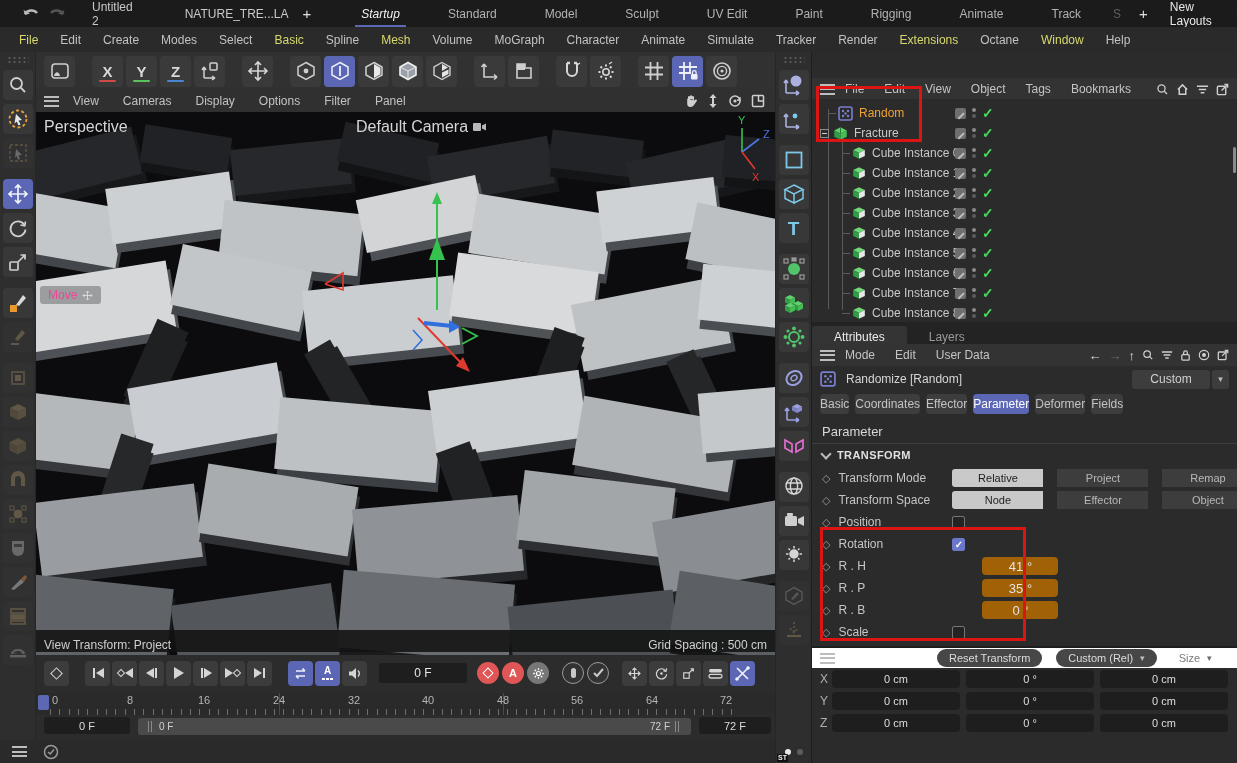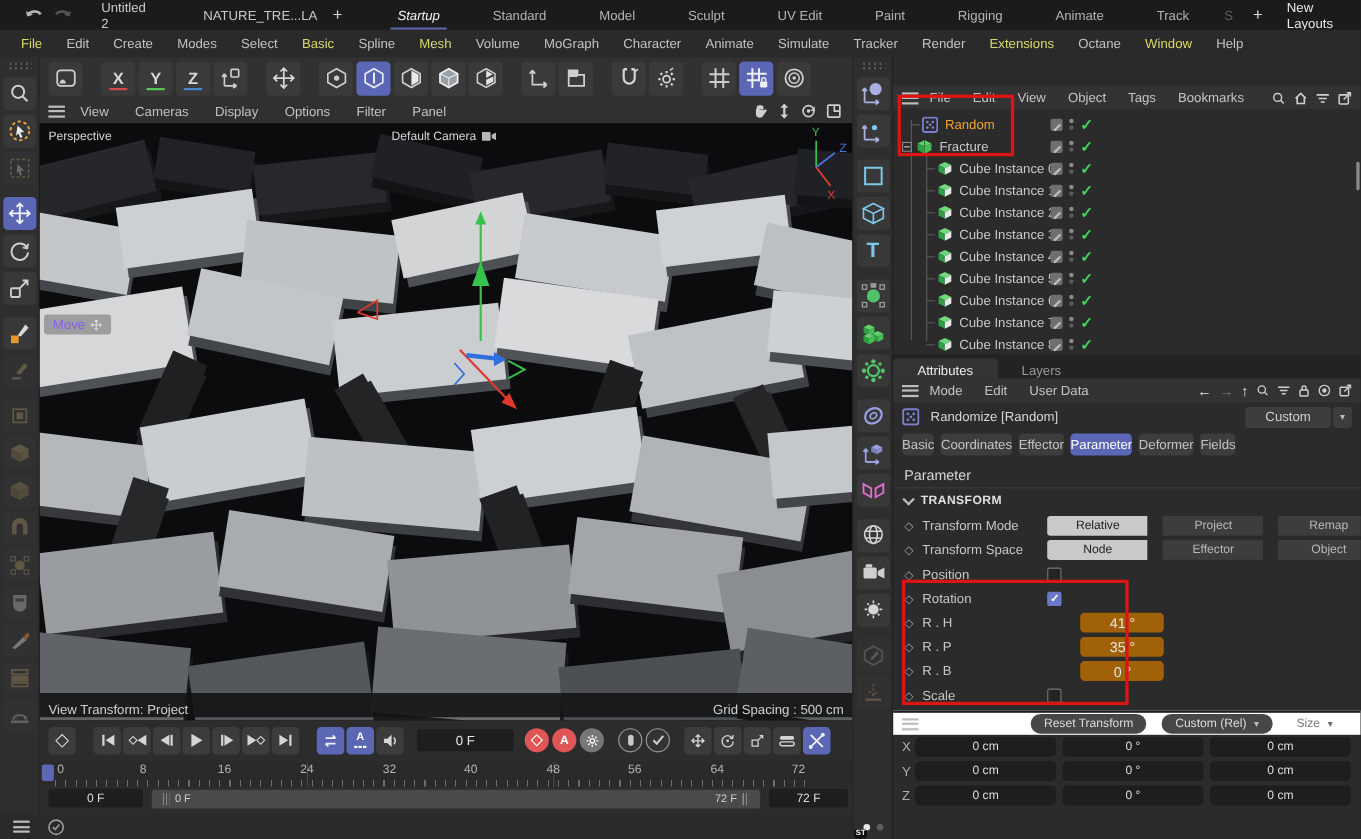--- a/index.html
+++ b/index.html
@@ -40,22 +40,22 @@
 
 #rightstrip{left:775px;top:52px;width:37px;height:711px;background:#2e2e2e;display:flex;flex-direction:column;align-items:center;border-left:1px solid #262626;border-right:1px solid #1e1e1e}
 .st-badge{position:absolute;left:1px;bottom:1px;background:#111;color:#eee;font-size:7px;font-weight:bold;padding:0 1px;border-radius:2px;line-height:8px}
 
 #vpmenu{left:36px;top:90px;width:739px;height:22px;background:#303030;display:flex;align-items:center;color:#c2c2c2}
 #vpmenu .mi{padding:0 12px}
 #vpmenu .burger{margin-left:8px;margin-right:2px}
 .burger{width:15px;height:11px;border-top:2px solid #bdbdbd;border-bottom:2px solid #bdbdbd;position:relative}
 .burger::before{content:"";position:absolute;left:0;right:0;top:2.5px;height:2px;background:#bdbdbd}
 #viewport{left:36px;top:112px;width:739px;height:543px;background:#0c0c0e;overflow:hidden}
-.vp-label{position:absolute;color:#d5d5d5;font-size:11px}
-#move-tip{position:absolute;left:4px;top:174px;background:rgba(110,110,110,.55);color:#8b5cf6;border-radius:3px;padding:2px 8px;display:flex;align-items:center;gap:5px}
+.vp-label{position:absolute;color:#d5d5d5;font-size:16px}
+#move-tip{position:absolute;left:4px;top:174px;background:rgba(110,110,110,.55);color:#ec4899;border-radius:3px;padding:2px 8px;display:flex;align-items:center;gap:5px}
 #vp-status{position:absolute;left:0;right:0;bottom:3px;height:22px;background:rgba(18,18,18,.88);display:flex;align-items:flex-end;justify-content:space-between;padding:0 8px;color:#cfcfcf}
 
 #timeline{left:36px;top:655px;width:739px;height:85px;background:#2c2c2c}
 .trow{position:absolute;left:0;top:4px;height:28px;display:flex;align-items:center}
 .ttile{width:25px;height:25px;background:#3c3c3c;border-radius:4px;display:flex;align-items:center;justify-content:center;margin-right:2px;color:#d5d5d5;flex:none;position:relative}
 .ttile.sel{background:#5b66b4}
 .tri-l{width:0;height:0;border-top:5px solid transparent;border-bottom:5px solid transparent;border-right:8px solid #d5d5d5}
 .tri-r{width:0;height:0;border-top:5px solid transparent;border-bottom:5px solid transparent;border-left:8px solid #d5d5d5}
 .vbar{width:2px;height:10px;background:#d5d5d5;margin:0 1px}
 .dia{width:9px;height:9px;border:1.5px solid #d5d5d5;transform:rotate(45deg)}

